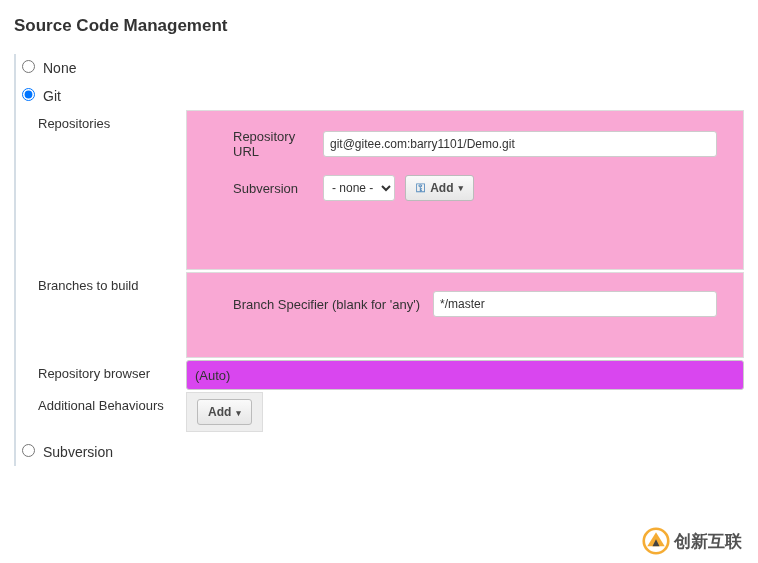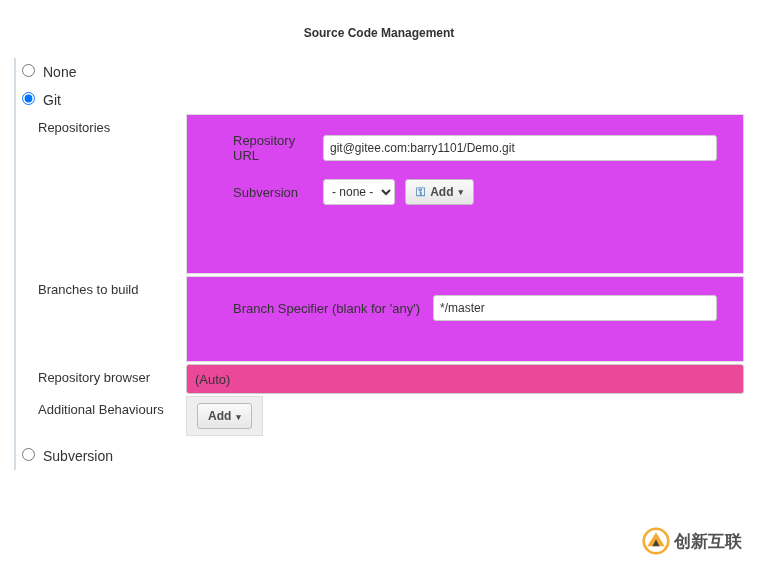--- a/index.html
+++ b/index.html
@@ -9,25 +9,24 @@
     font-family: Arial, Helvetica, sans-serif;
     font-size: 13px;
     color: #333;
     background: #fff;
     width: 758px;
     height: 563px;
     position: relative;
   }
 
   h2.section-title {
-    font-size: 12px;
+    font-size: 17px;
     font-weight: bold;
-    margin: 16px 0 18px 0;
-    color: #333;
-    text-align: center;
+    margin: 6px 0 18px 0;
+    color: #333;
   }
 
   .vbar-wrap {
     display: flex;
   }
   .tree-bar {
     width: 2px;
     background: #d4dde5;
     margin-right: 4px;
     flex: 0 0 2px;
@@ -64,21 +63,21 @@
     padding-top: 6px;
     font-size: 13px;
     color: #333;
   }
   .field-content {
     flex: 1;
     position: relative;
   }
 
   .gray-panel {
-    background: #d946ef;
+    background: #f9a8d4;
     border: 1px solid #ddd;
     padding: 18px 26px 18px 46px;
     position: relative;
     min-width: 0;
   }
   .gray-panel.tall { min-height: 160px; }
 
   .panel-row {
     display: flex;
     align-items: center;
@@ -136,21 +135,21 @@
   .key-icon {
     color: #5b8fbf;
     font-size: 12px;
   }
 
   .repo-browser-select {
     width: 100%;
     height: 30px;
     border: 1px solid #ccc;
     border-radius: 3px;
-    background: #ec4899;
+    background: #d946ef;
     display: flex;
     align-items: center;
     padding: 0 8px;
     font-size: 13px;
     color: #333;
   }
 
   .add-behaviours-wrap {
     display: flex;
     align-items: center;

